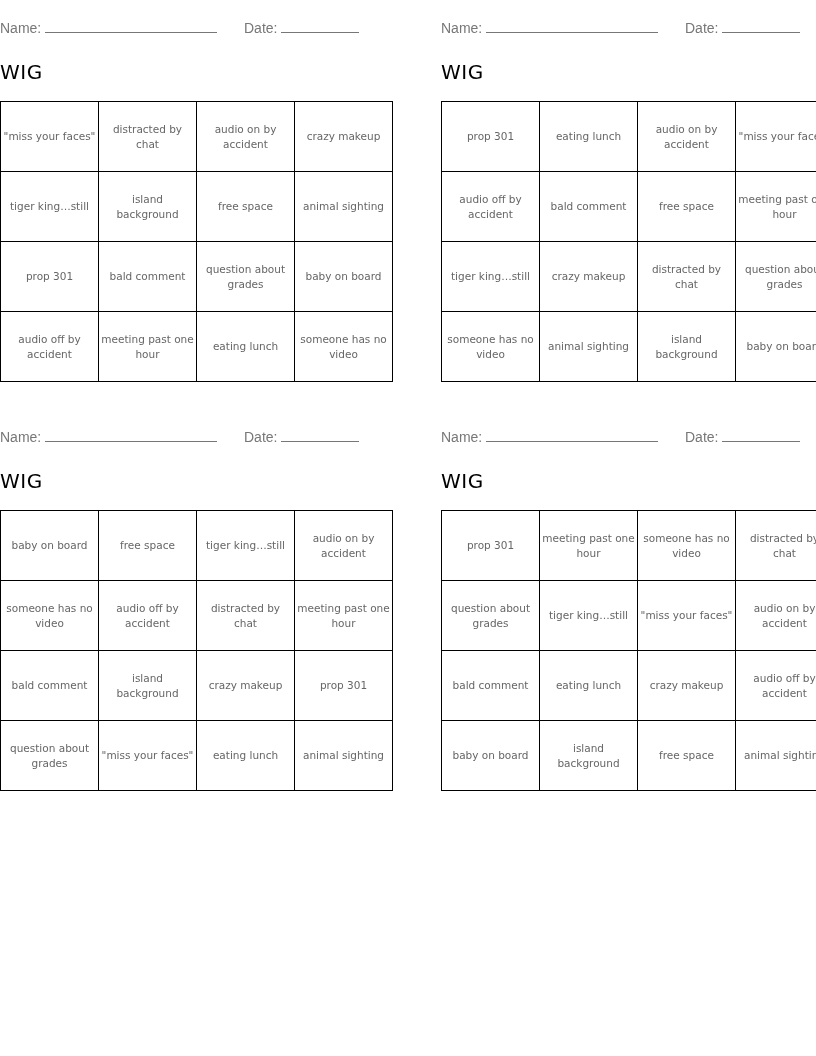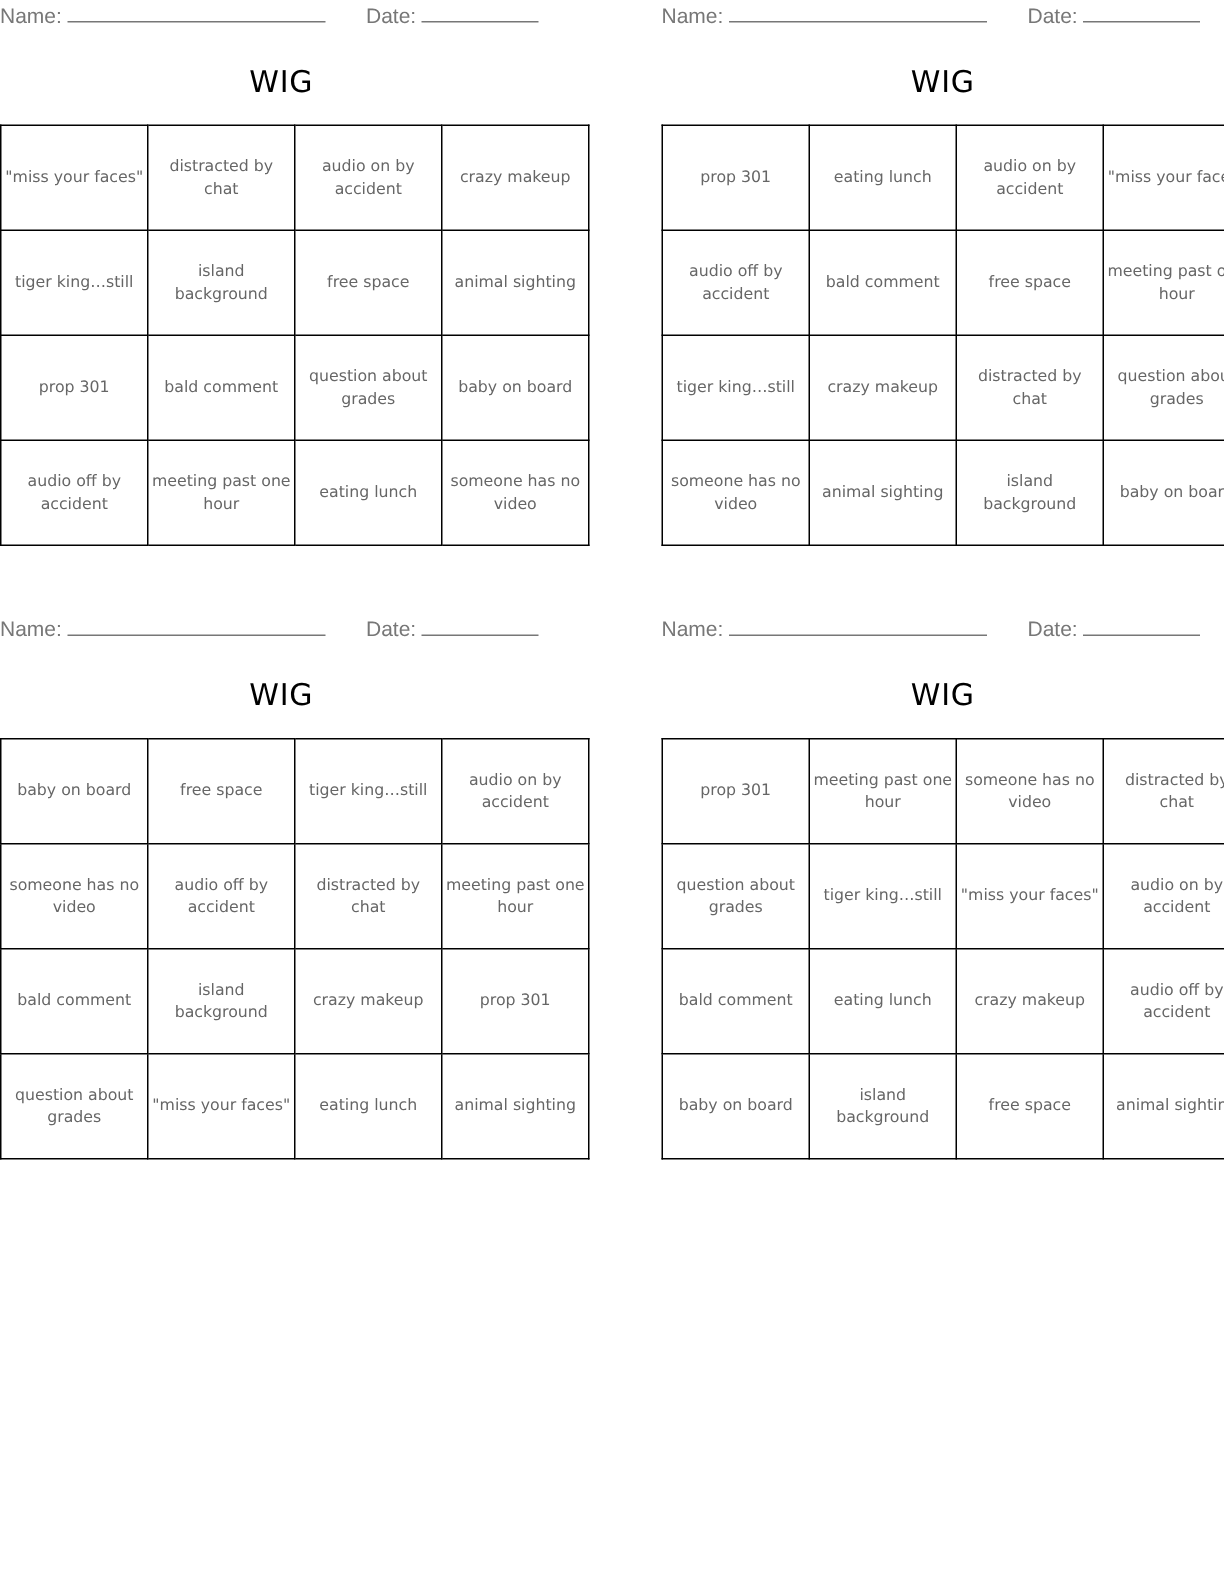--- a/index.html
+++ b/index.html
@@ -10,20 +10,21 @@
     body {
       width: 816px;
       height: 1056px;
       position: relative;
       overflow: hidden;
     }
     .card {
       position: absolute;
       width: 375px;
       height: 370px;
+      margin-top: 18px;
     }
     .card-header {
       position: absolute;
       top: 0;
       left: 0;
       width: 375px;
       height: 22px;
       font-family: "Liberation Sans", sans-serif;
       font-size: 14px;
       color: #777777;
@@ -47,21 +48,21 @@
       height: 12px;
       margin-left: 4px;
     }
     .name-field .line { width: 172px; }
     .date-field .line { width: 78px; }
     .card-title {
       position: absolute;
       top: 42px;
       left: 0;
       width: 375px;
-      text-align: center;
+      text-align: left;
       font-family: "DejaVu Sans", sans-serif;
       font-size: 20px;
       color: #000000;
       letter-spacing: 0.5px;
     }
     .grid {
       position: absolute;
       top: 83px;
       left: 0;
       width: 375px;

